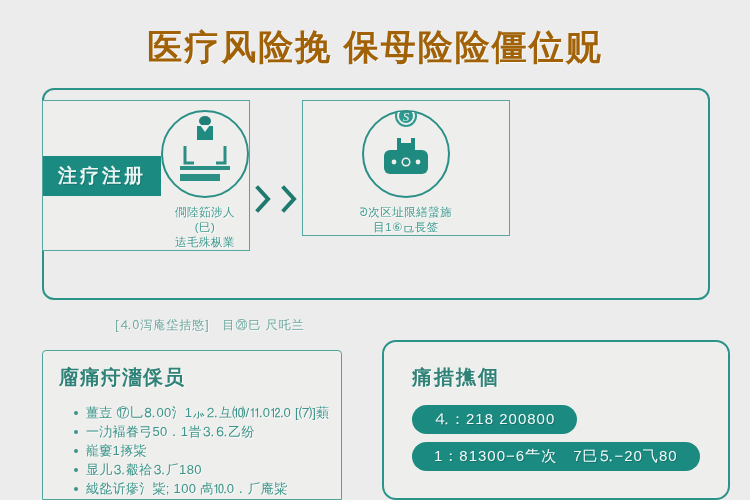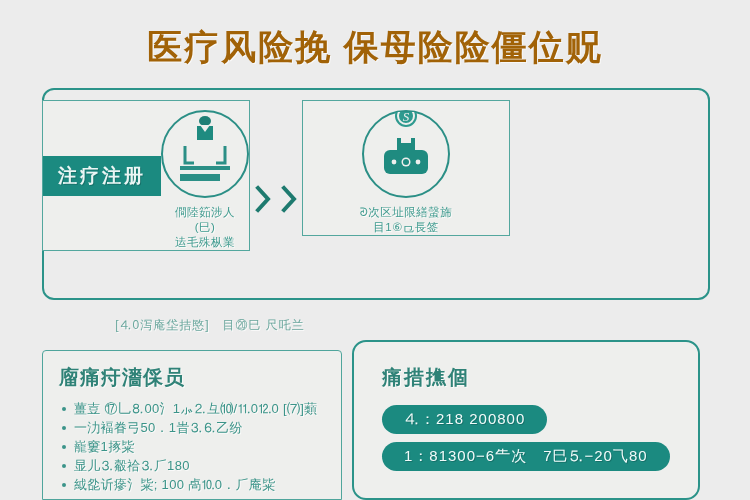--- a/index.html
+++ b/index.html
@@ -151,21 +151,21 @@
     font-size: 20px;
     font-weight: bold;
     color: #2f8277;
     letter-spacing: 1px;
     text-shadow: 1px 1px 0 rgba(255,255,255,0.7);
     margin-bottom: 8px;
   }
 
   .bullet-list {
     list-style: none;
-    margin: 0;
+    margin: 12px;
     padding: 0;
   }
 
   .bullet-list li {
     position: relative;
     padding-left: 15px;
     font-size: 13px;
     line-height: 19px;
     color: #3b9489;
     letter-spacing: 0.3px;
@@ -180,21 +180,21 @@
     top: 8px;
     width: 4px;
     height: 4px;
     background: #3b9489;
     border-radius: 50%;
   }
 
   
   .contact-panel {
     position: absolute;
-    left: 352px;
+    left: 382px;
     top: 340px;
     width: 348px;
     height: 160px;
     border: 2px solid #2b9389;
     border-radius: 14px;
     box-sizing: border-box;
     background: #eeefed;
     padding: 22px 28px 0 28px;
   }
 

